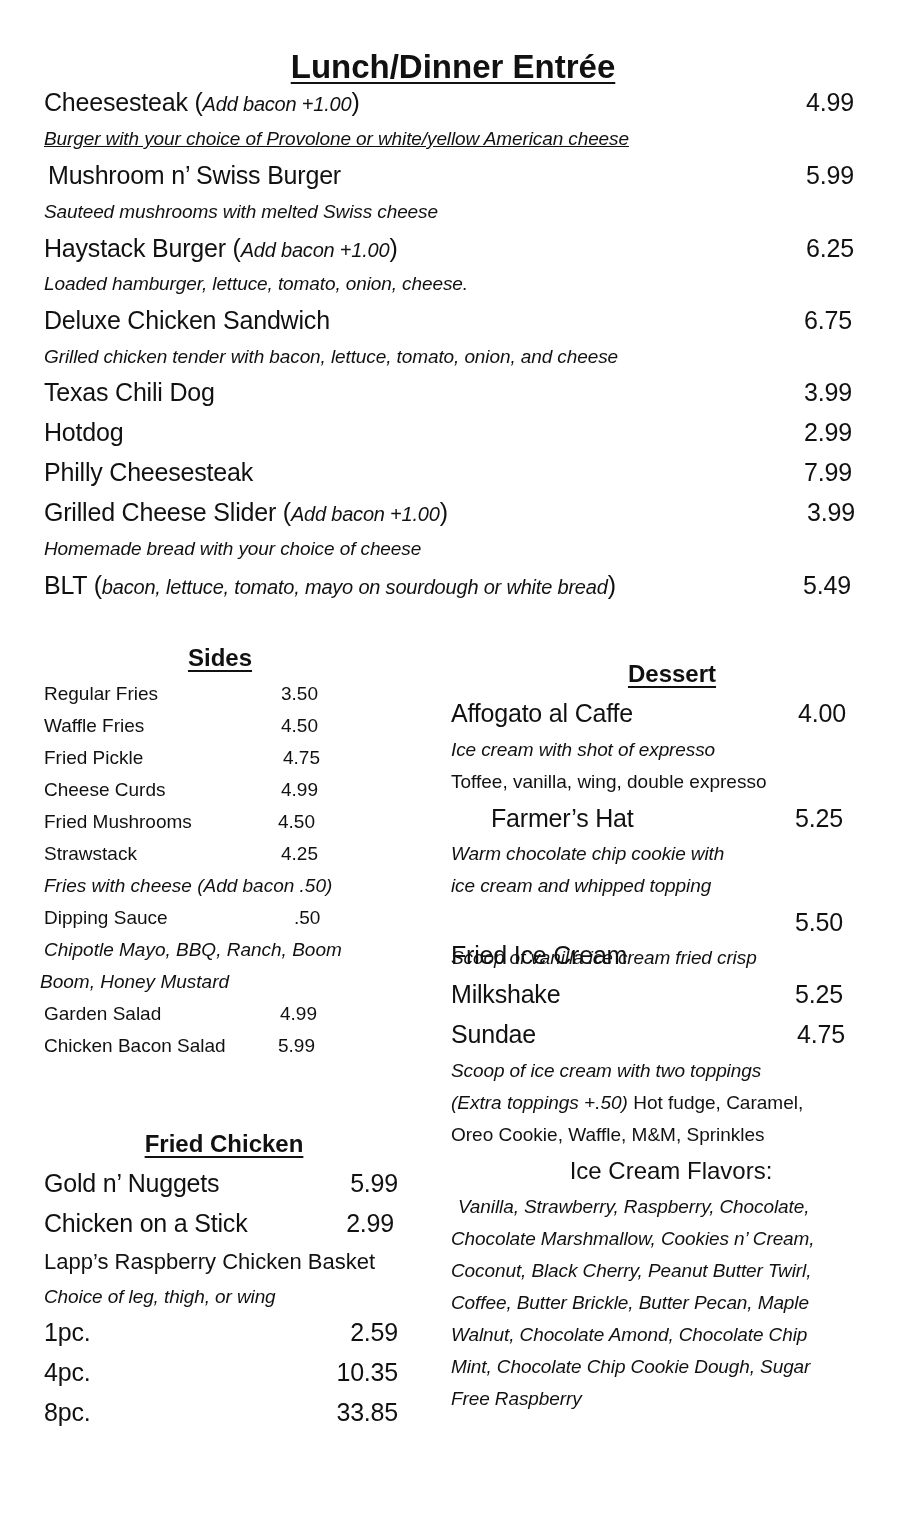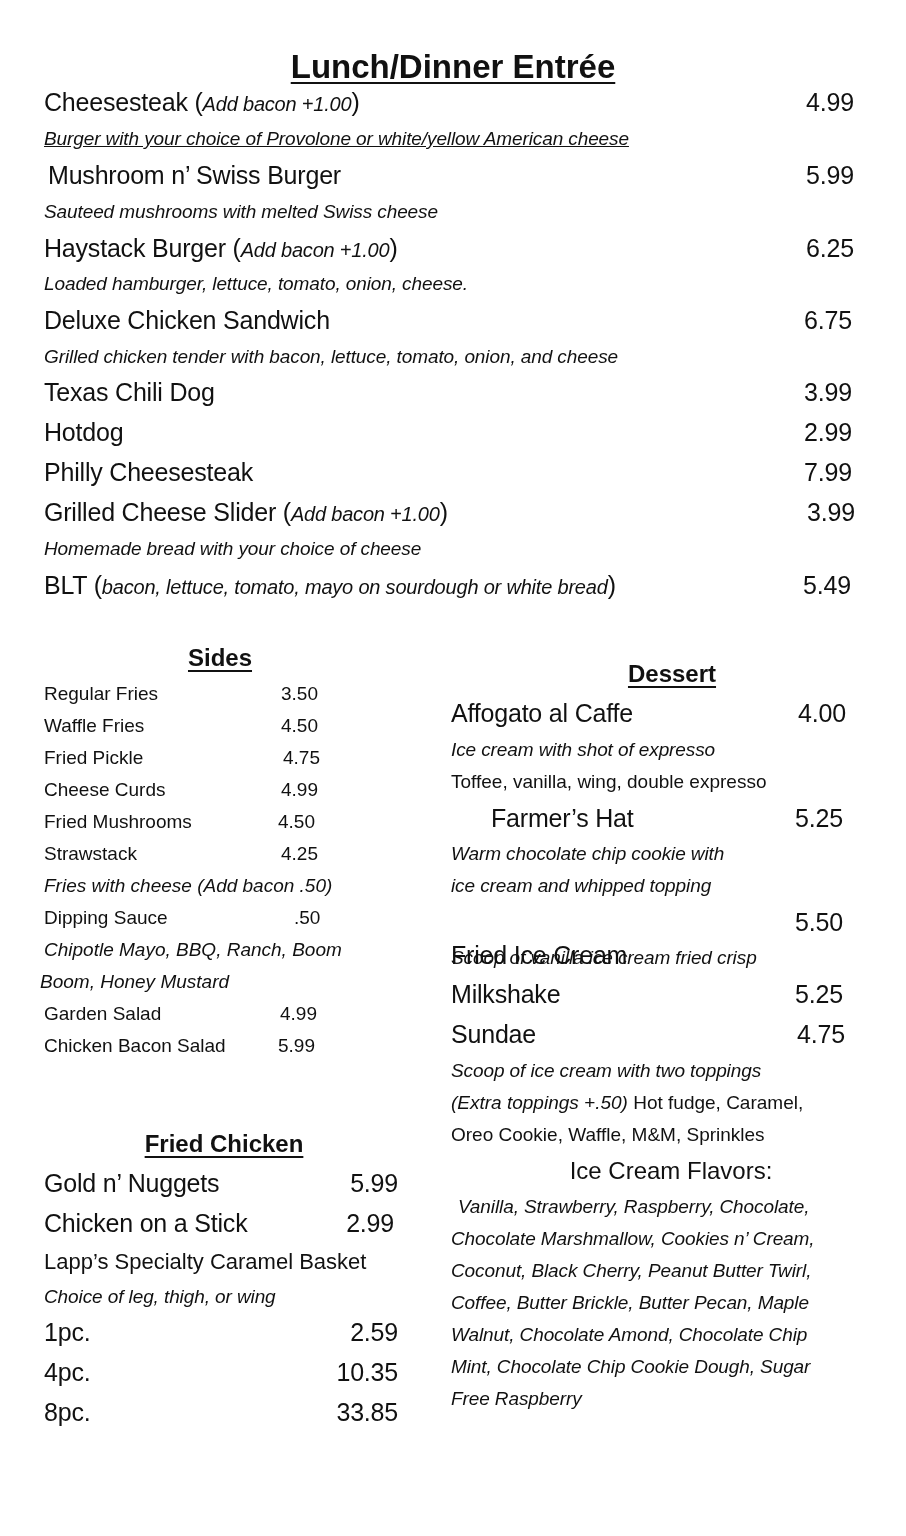--- a/index.html
+++ b/index.html
@@ -92,21 +92,21 @@
 
 <div>
   <div class="abs h center" style="left:104px;width:240px;top:1132px;font-size:24px;">Fried Chicken</div>
 
   <div class="abs lg" style="left:44px;top:1171px;">Gold n’ Nuggets</div>
   <div class="abs lg price" style="left:300px;width:98px;top:1171px;">5.99</div>
 
   <div class="abs lg" style="left:44px;top:1211px;">Chicken on a Stick</div>
   <div class="abs lg price" style="left:296px;width:98px;top:1211px;">2.99</div>
 
-  <div class="abs md" style="left:44px;top:1251px;font-size:22px;">Lapp’s Specialty Caramel Basket</div>
+  <div class="abs md" style="left:44px;top:1251px;font-size:22px;">Lapp’s Raspberry Chicken Basket</div>
   <div class="abs desc" style="left:44px;top:1287px;">Choice of leg, thigh, or wing</div>
 
   <div class="abs lg" style="left:44px;top:1320px;">1pc.</div>
   <div class="abs lg price" style="left:300px;width:98px;top:1320px;">2.59</div>
 
   <div class="abs lg" style="left:44px;top:1360px;">4pc.</div>
   <div class="abs lg price" style="left:300px;width:98px;top:1360px;">10.35</div>
 
   <div class="abs lg" style="left:44px;top:1400px;">8pc.</div>
   <div class="abs lg price" style="left:300px;width:98px;top:1400px;">33.85</div>

